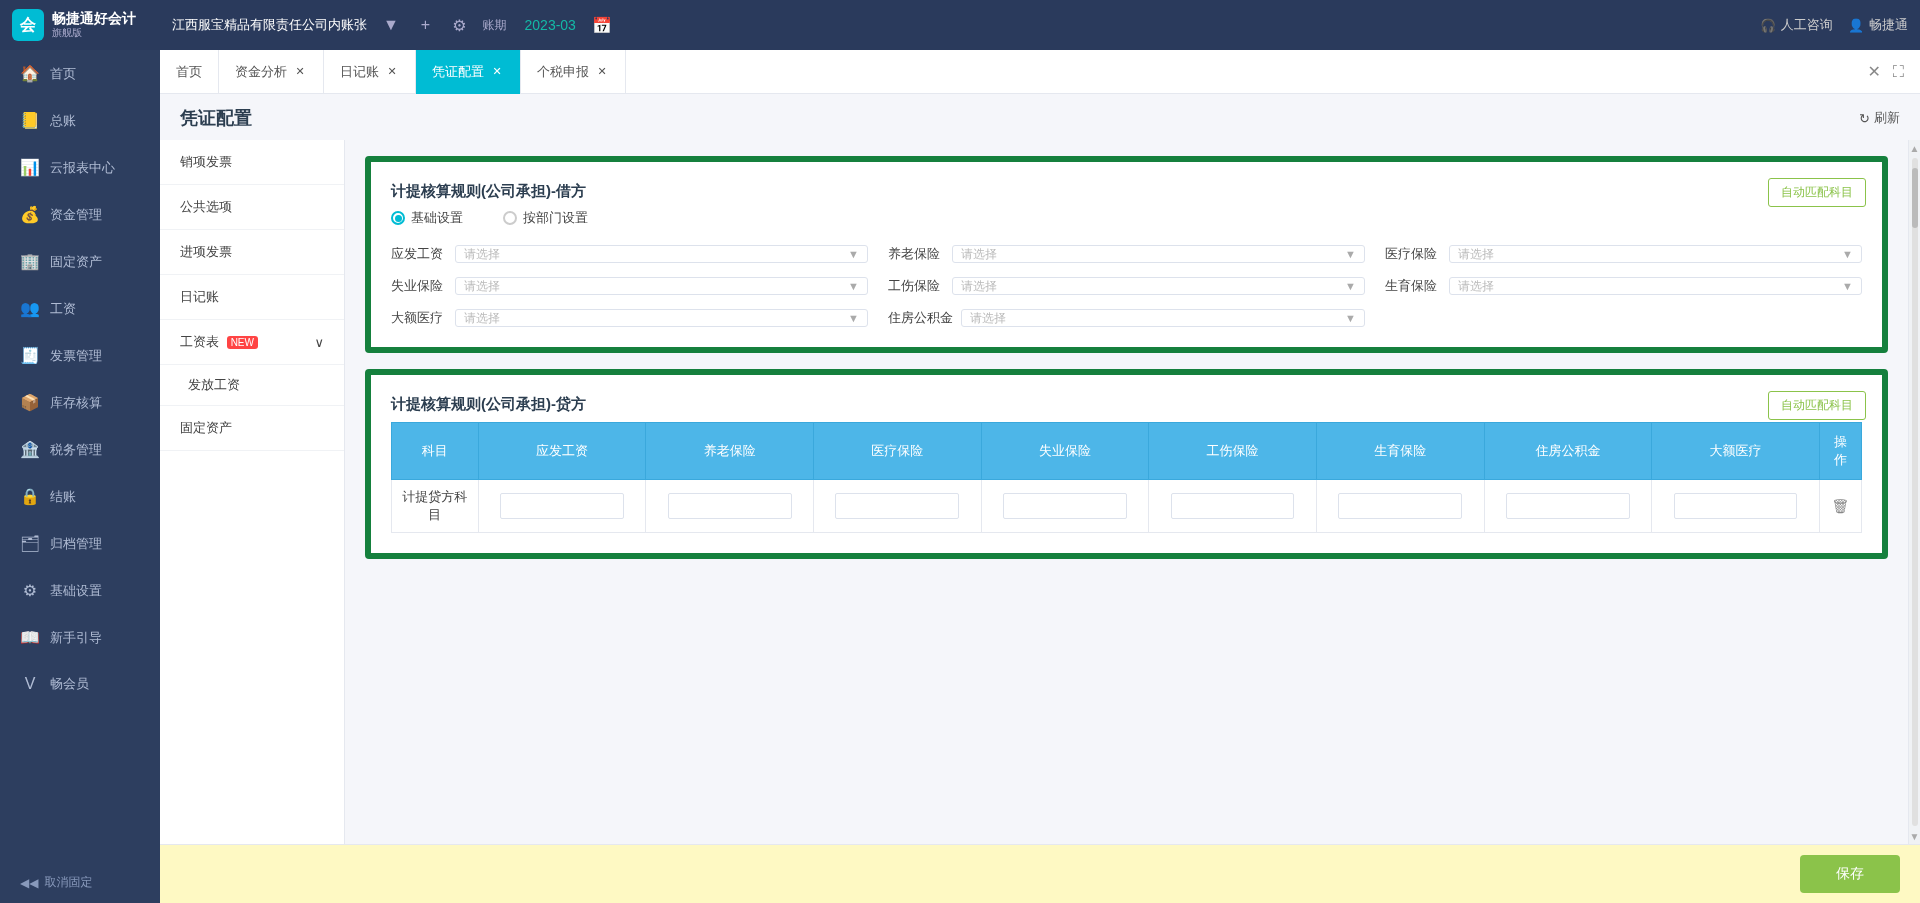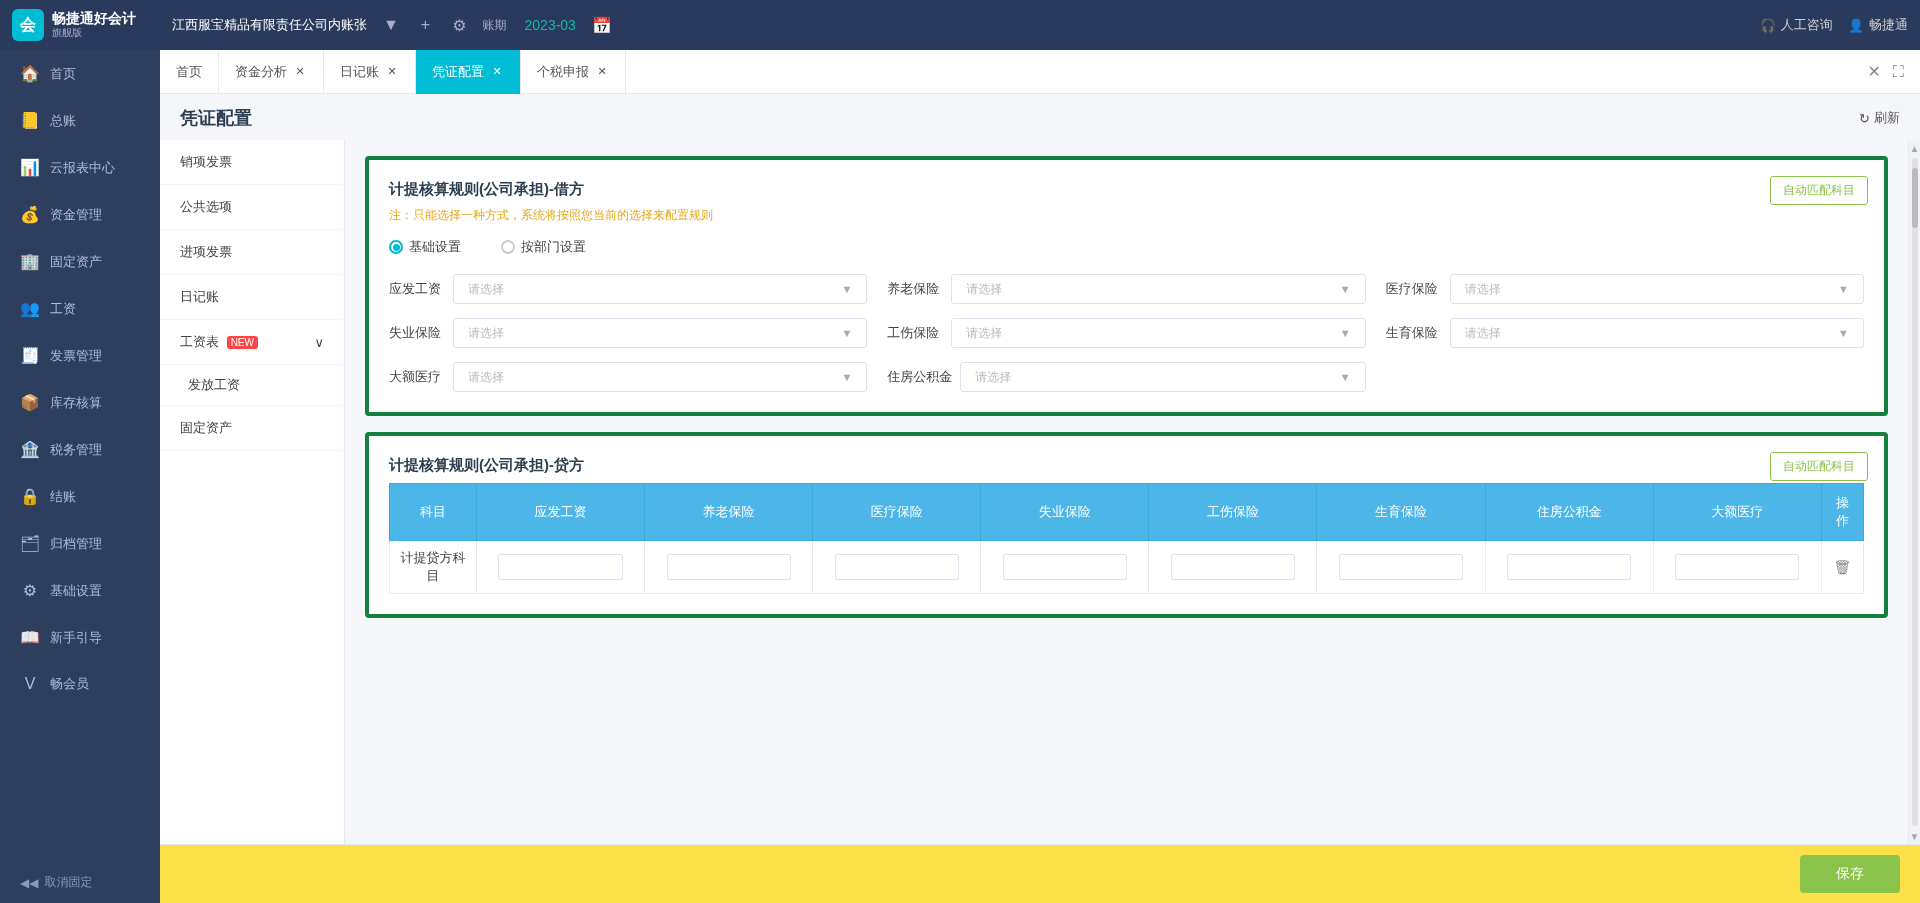--- a/index.html
+++ b/index.html
@@ -201,21 +201,21 @@
     .main-content {
       flex: 1;
       overflow-y: auto;
       padding: 16px 20px;
     }
 
     
     .section {
       background: white;
       border-radius: 4px;
-      border: 4px solid #15803d;
+      border: 6px solid #15803d;
       padding: 20px;
       margin-bottom: 16px;
       position: relative;
     }
     .section-title {
       font-size: 15px;
       font-weight: 600;
       color: #2c3e50;
       margin-bottom: 8px;
     }
@@ -276,24 +276,24 @@
       gap: 8px;
     }
     .field-label {
       white-space: nowrap;
       color: #444;
       font-size: 13px;
       min-width: 56px;
     }
     .field-select {
       flex: 1;
-      height: 30px;
+      height: 18px;
       border: 1px solid #dde2ec;
       border-radius: 3px;
-      padding: 0 14px;
+      padding: 0 8px;
       color: #bbb;
       font-size: 12px;
       display: flex; align-items: center; justify-content: space-between;
       cursor: pointer;
       background: white;
     }
     .field-select-arrow { color: #aaa; font-size: 11px; }
 
     
     .data-table {
@@ -325,21 +325,21 @@
       border-radius: 2px;
       padding: 0 4px;
       font-size: 12px;
     }
 
     
     .save-bar {
       display: flex;
       justify-content: flex-end;
       padding: 10px 20px;
-      background: #fde047;
+      background: #fef9c3;
       border-top: 1px solid #e5e8ef;
       flex-shrink: 0;
     }
     .save-btn {
       background: #8bc34a;
       color: white;
       border: none;
       padding: 10px 36px;
       border-radius: 4px;
       font-size: 14px;
@@ -542,21 +542,20 @@
         </div>
         <div class="left-menu-item">
           <span>固定资产</span>
         </div>
       </div>
 
       <div class="main-content">
 
         <div class="section">
           <div class="section-title">计提核算规则(公司承担)-借方</div>
-          <div class="section-note">注：只能选择一种方式，系统将按照您当前的选择来配置规则</div>
           <button class="auto-match-btn">自动匹配科目</button>
 
           <div class="radio-group">
             <label class="radio-label">
               <div class="radio-circle checked">
               </div>
               <span>基础设置</span>
             </label>
             <label class="radio-label">
               <div class="radio-circle"></div>

